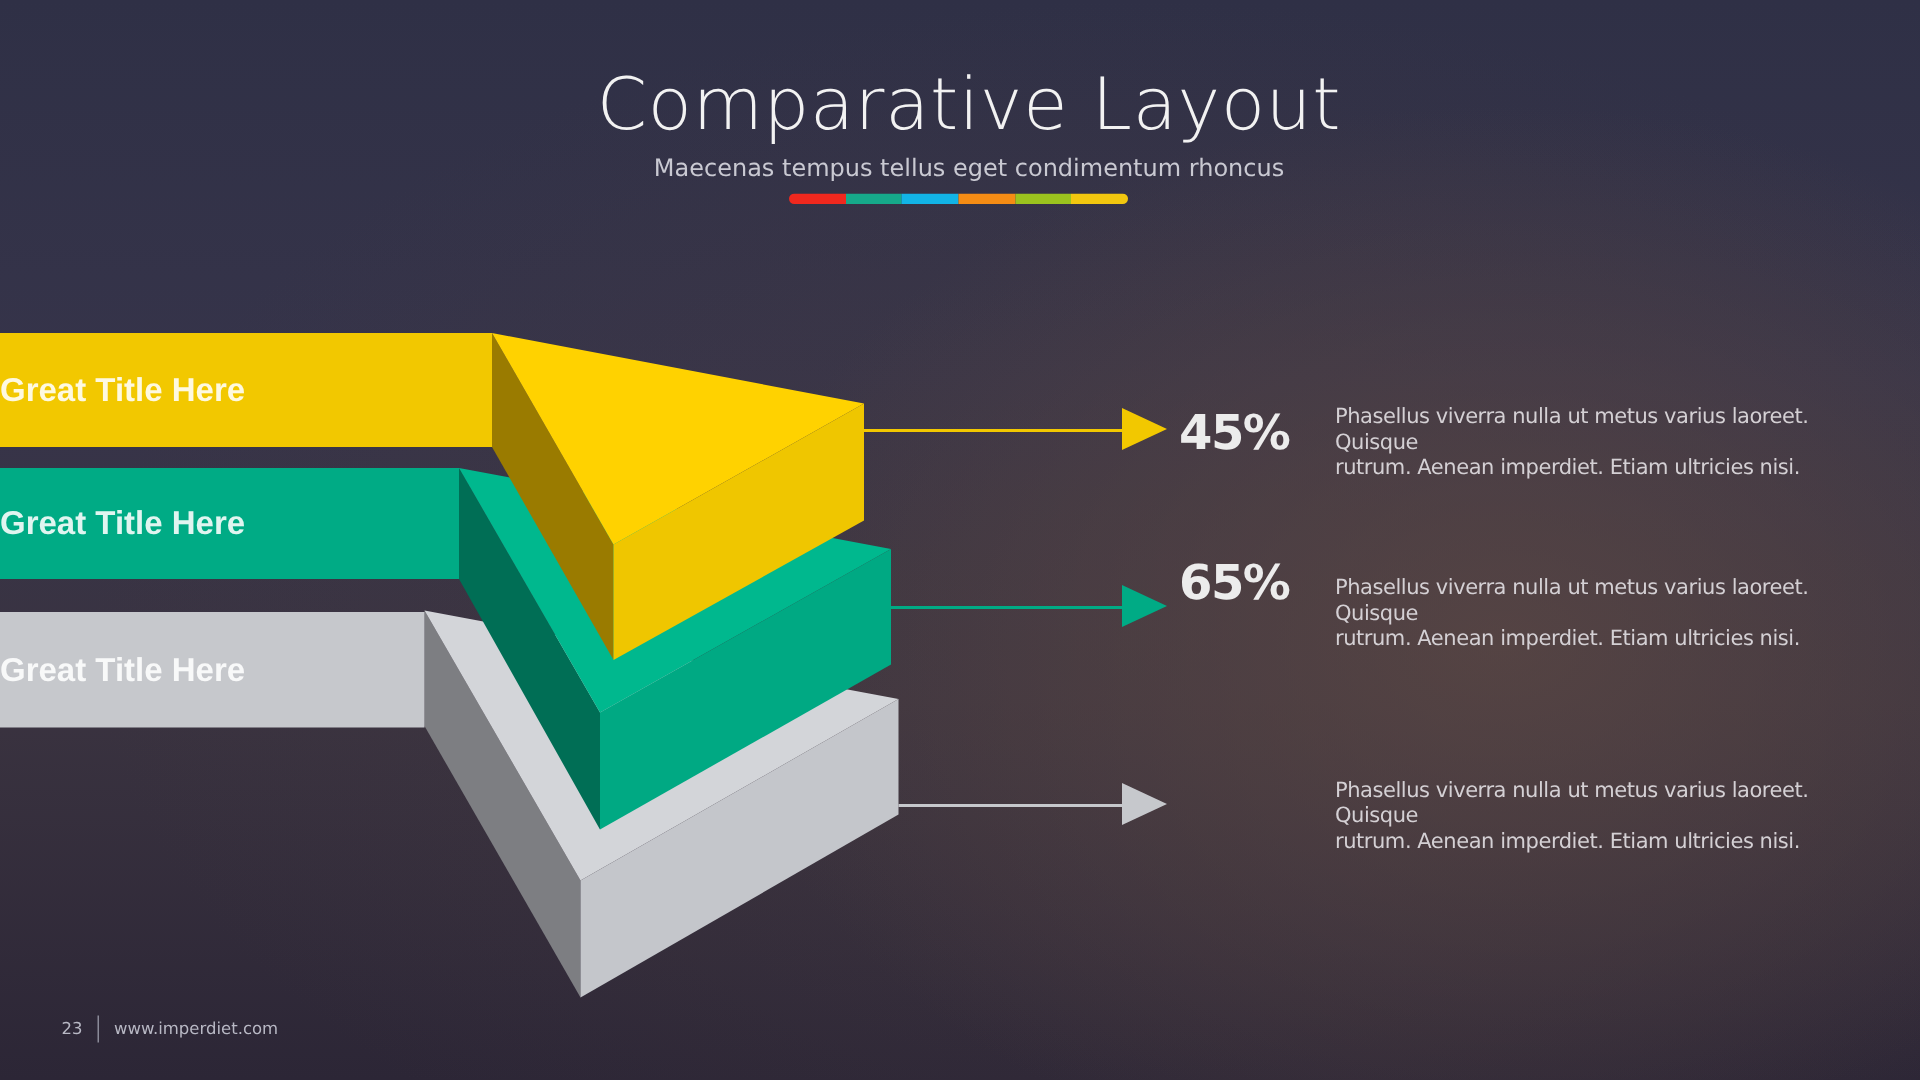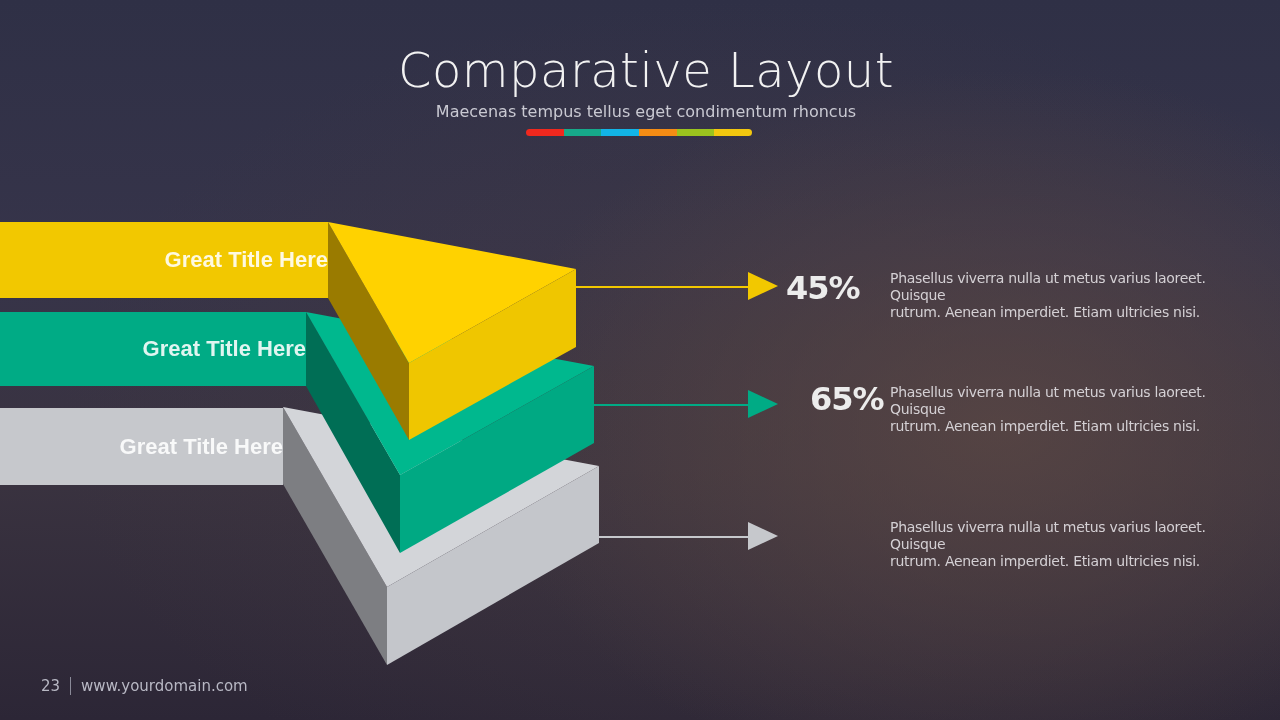--- a/index.html
+++ b/index.html
@@ -19,37 +19,37 @@
       -webkit-text-stroke: 0;
     }
     .subtitle {
       position: absolute; left: 0; width: 1292px; top: 101px; text-align: center;
       font-family: "DejaVu Sans", sans-serif; font-size: 16px; color: #c9c9d2; line-height: 22px;
     }
     .colorbar { position: absolute; left: 526px; top: 129px; height: 7px; width: 226px; display: flex; border-radius: 4px; overflow: hidden; }
     .colorbar span { flex: 1; height: 100%; }
 
     .bar {
-      position: absolute; left: 0; display: flex; align-items: center; justify-content: flex-end;
+      position: absolute; left: 0; display: flex; align-items: center; justify-content: flex-start;
       font-weight: bold; font-size: 22px; color: rgba(255,255,255,0.88);
     }
     .shape { position: absolute; left: 0; top: 0; width: 1280px; height: 720px; pointer-events: none; }
 
     .arrow-row { position: absolute; height: 30px; }
     .arrow-line { position: absolute; top: 14px; height: 1.5px; }
     .arrow-head { position: absolute; top: 0; width: 0; height: 0; border-top: 14px solid transparent; border-bottom: 14px solid transparent; border-left-width: 30px; border-left-style: solid; }
     .pct {
       position: absolute; left: 786px; font-weight: bold; font-size: 32px; color: #ececec; line-height: 44px;
       font-family: "DejaVu Sans", sans-serif; letter-spacing: -1px;
     }
     .desc {
       position: absolute; left: 890px; width: 360px; font-size: 14px; color: #d4d0d4; line-height: 17px;
       font-family: "DejaVu Sans", sans-serif; letter-spacing: -0.3px;
     }
-    .footer { position: absolute; left: 41px; top: 676px; font-size: 15px; color: #b8b8c4; line-height: 20px; font-family: "DejaVu Sans", sans-serif; display: flex; align-items: center; }
+    .footer { position: absolute; left: 41px; top: 676px; font-size: 11px; color: #b8b8c4; line-height: 20px; font-family: "DejaVu Sans", sans-serif; display: flex; align-items: center; }
     .footer .sep { display: inline-block; width: 1px; height: 18px; background: #8a8a98; margin: 0 10px 0 10px; }
   </style>
 </head>
 <body>
 
 <div class="slide">
 
   <div class="title">Comparative Layout</div>
   <div class="subtitle">Maecenas tempus tellus eget condimentum rhoncus</div>
   <div class="colorbar">
@@ -99,34 +99,34 @@
   <div class="arrow-row" style="top:390px; left:594px; width:186px;">
     <div class="arrow-line" style="left:0; width:154px; background:#00ab85;"></div>
     <div class="arrow-head" style="left:154px; border-left-color:#00ab85;"></div>
   </div>
   <div class="arrow-row" style="top:522px; left:599px; width:181px;">
     <div class="arrow-line" style="left:0; width:149px; background:#c6c8cc;"></div>
     <div class="arrow-head" style="left:149px; border-left-color:#c6c8cc;"></div>
   </div>
 
   <div class="pct" style="top:266px;">45%</div>
-  <div class="pct" style="top:377px;margin-left:24px;">65%</div>
+  <div class="pct" style="top:366px;">65%</div>
 
   <div class="desc" style="top:270px;">
     <div>Phasellus viverra nulla ut metus varius laoreet. Quisque</div>
     <div>rutrum. Aenean imperdiet. Etiam ultricies nisi.</div>
   </div>
   <div class="desc" style="top:384px;">
     <div>Phasellus viverra nulla ut metus varius laoreet. Quisque</div>
     <div>rutrum. Aenean imperdiet. Etiam ultricies nisi.</div>
   </div>
   <div class="desc" style="top:519px;">
     <div>Phasellus viverra nulla ut metus varius laoreet. Quisque</div>
     <div>rutrum. Aenean imperdiet. Etiam ultricies nisi.</div>
   </div>
 
   <div class="footer">
     <span>23</span>
     <span class="sep"></span>
-    <span>www.yourdomain.com</span>
+    <span>www.imperdiet.com</span>
   </div>
 
 </div>
 
 </body></html>

